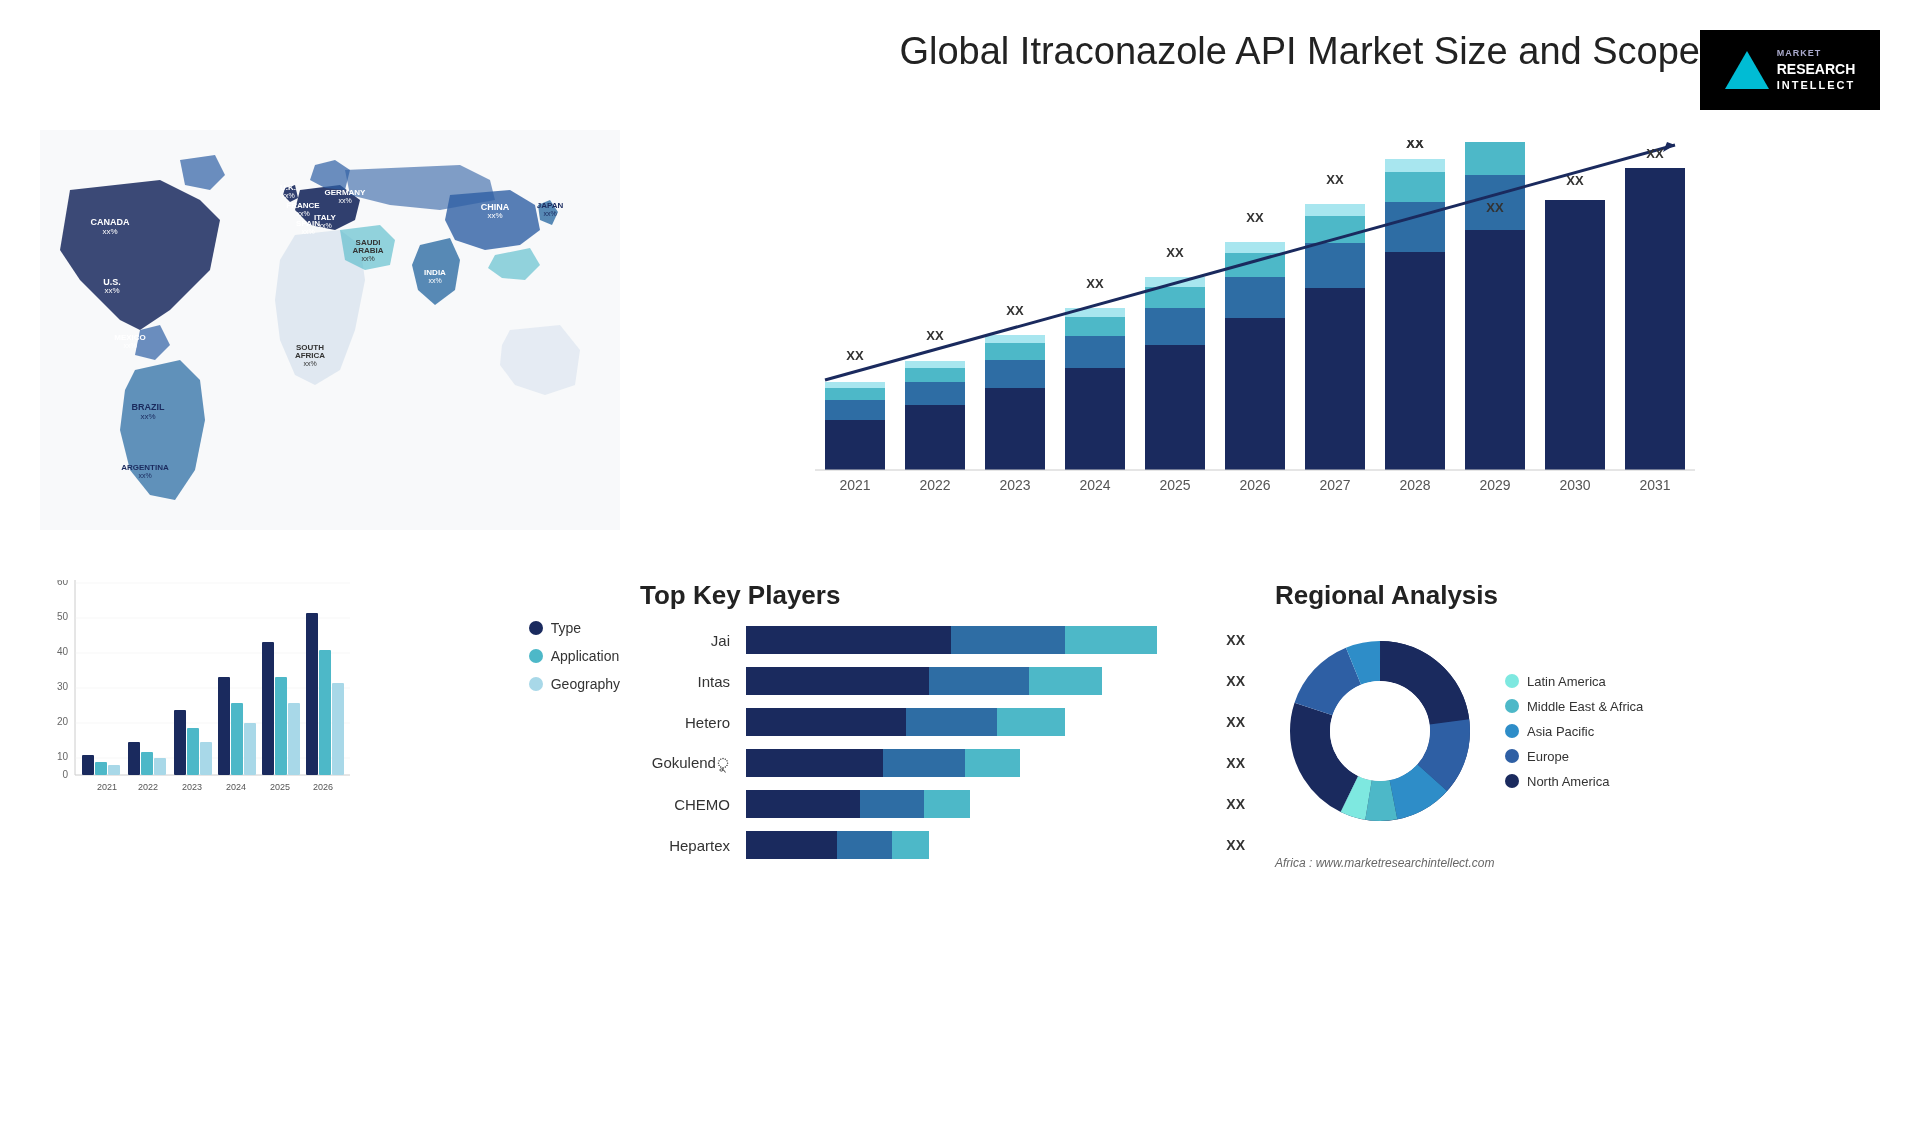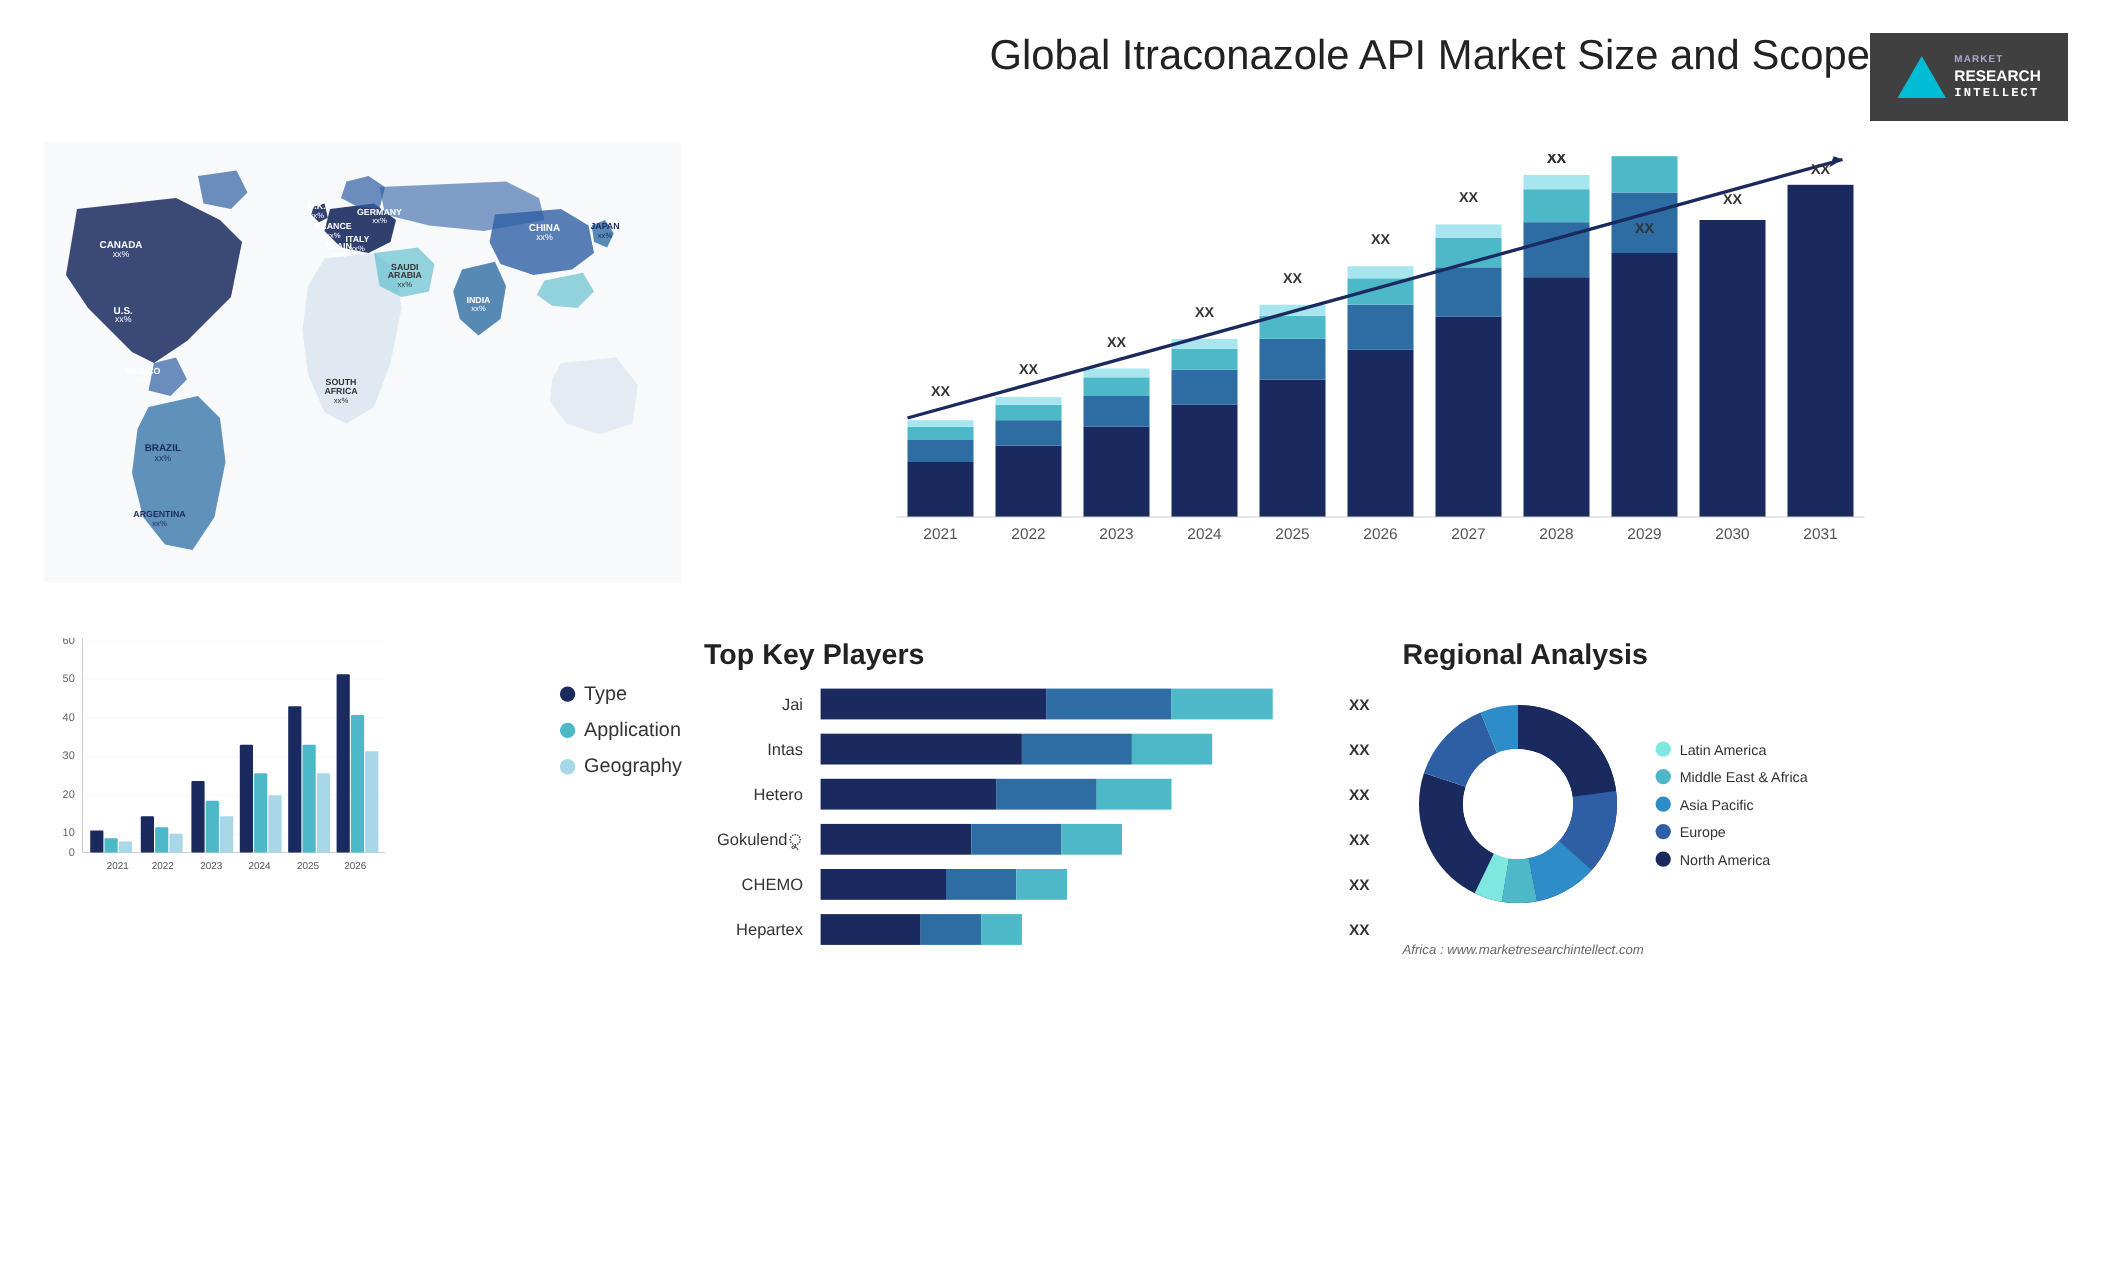--- a/index.html
+++ b/index.html
@@ -35,21 +35,21 @@
 
     .logo-container {
       display: flex;
       flex-direction: column;
       align-items: center;
     }
 
     .logo-box {
       width: 180px;
       height: 80px;
-      background: #404040;
+      background: #000000;
       display: flex;
       align-items: center;
       justify-content: center;
       padding: 10px;
       position: relative;
     }
 
     .logo-triangle {
       width: 0;
       height: 0;
@@ -63,35 +63,35 @@
     .logo-text {
       color: #fff;
       font-size: 11px;
       font-weight: bold;
       line-height: 1.3;
       text-align: left;
     }
 
     .logo-text .market { font-size: 9px; letter-spacing: 1px; color: #aac; }
     .logo-text .research { font-size: 14px; font-weight: 900; }
-    .logo-text .intellect { font-size: 11px; letter-spacing: 2px; font-family: Liberation Mono, monospace; }
+    .logo-text .intellect { font-size: 11px; letter-spacing: 2px; }
 
     
     .section-title {
       font-size: 26px;
       font-weight: 700;
       color: #222;
       margin-bottom: 15px;
     }
 
     .legend-item {
       display: flex;
       align-items: center;
       gap: 8px;
-      font-size: 18px;
+      font-size: 14px;
       color: #333;
     }
 
     .legend-dot {
       width: 14px;
       height: 14px;
       border-radius: 50%;
       flex-shrink: 0;
     }
 

